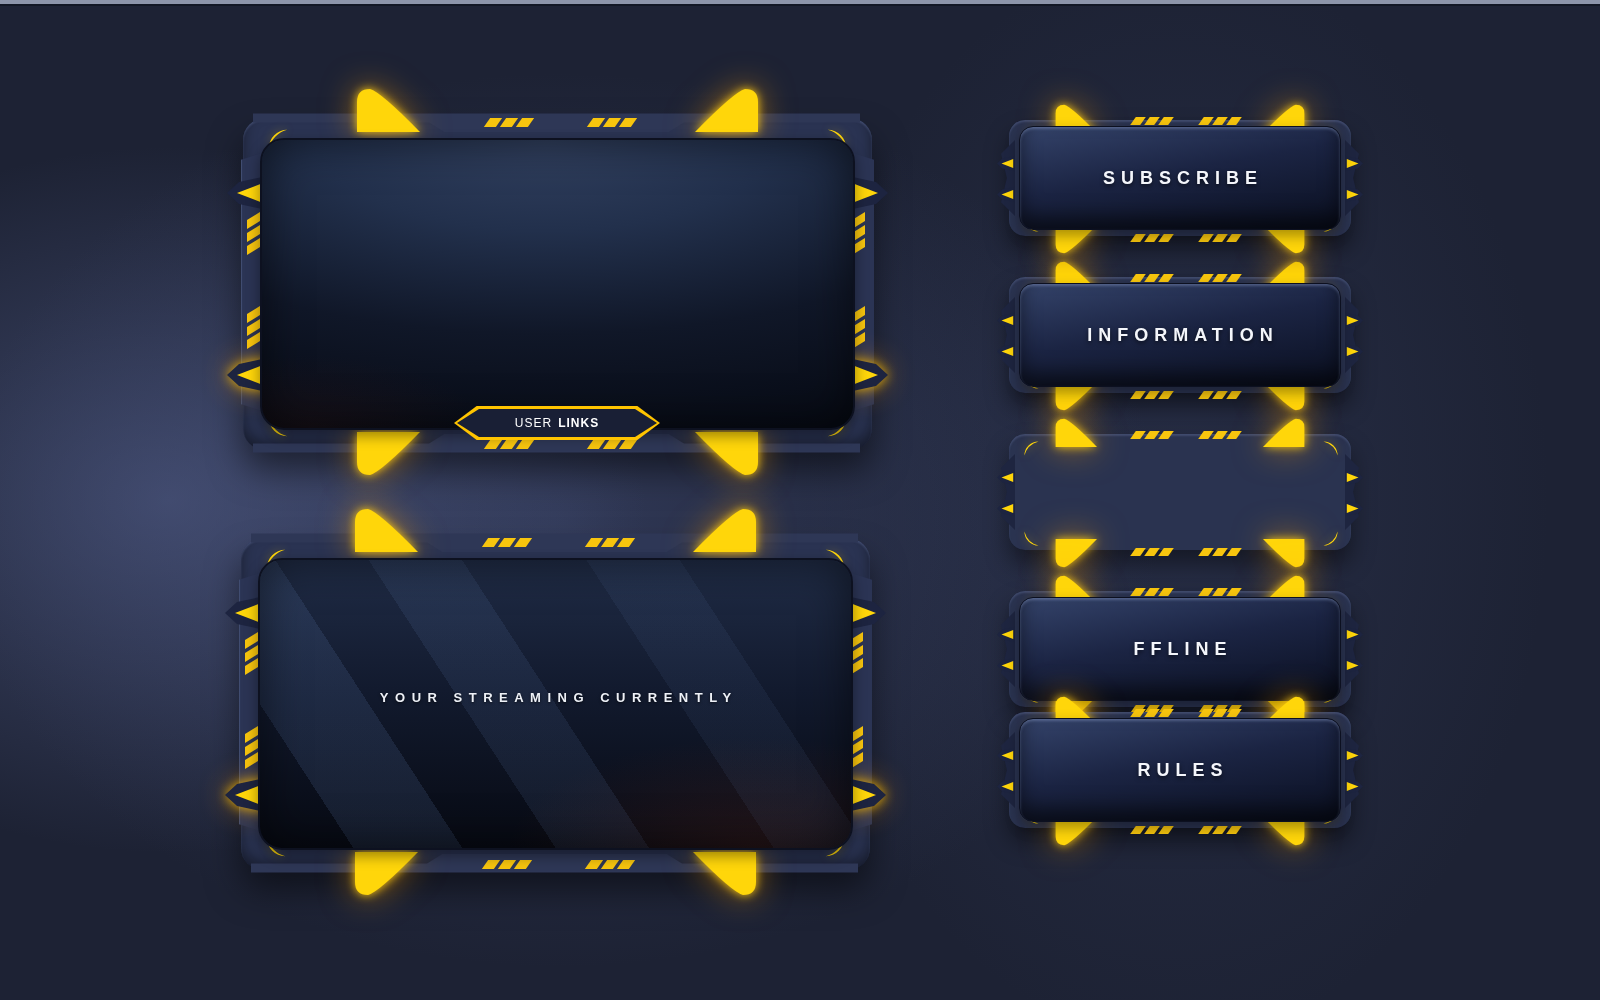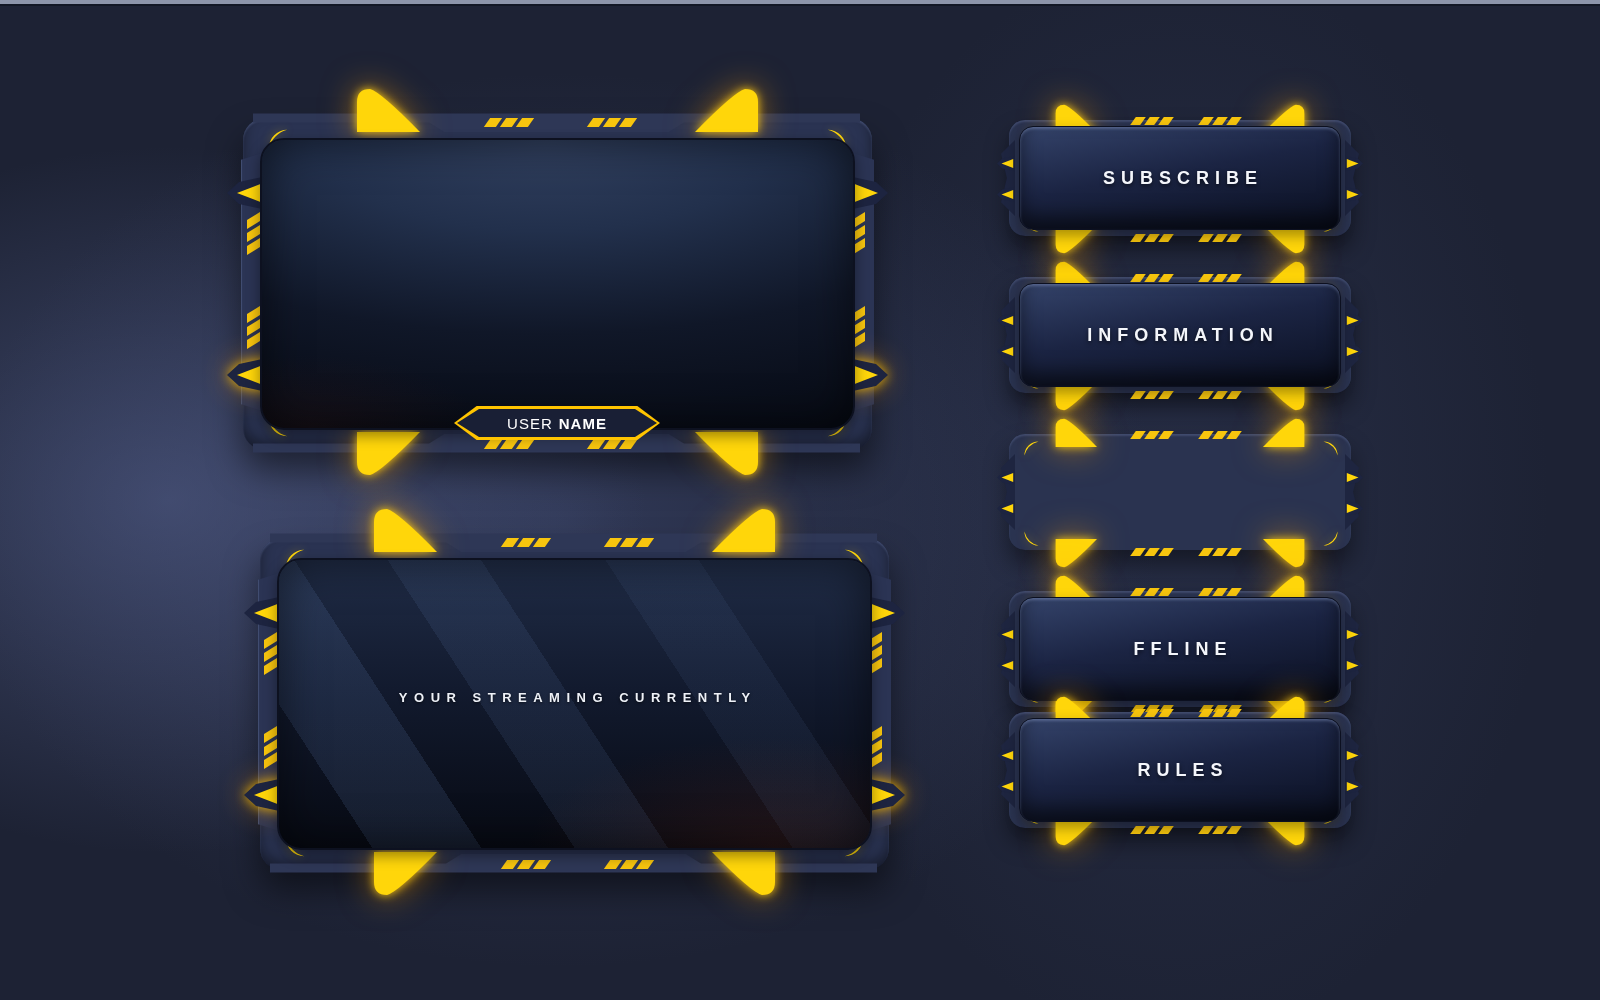--- a/index.html
+++ b/index.html
@@ -88,21 +88,21 @@
   .frame-unit .cres.tl{left:32px;top:46px;}
   .frame-unit .cres.tr{left:591px;top:46px;transform:scaleX(-1);}
   .frame-unit .cres.bl{left:32px;top:334px;transform:scaleY(-1);}
   .frame-unit .cres.br{left:591px;top:334px;transform:scale(-1,-1);}
 
   
   .badge{position:absolute;left:219px;top:324px;width:206px;height:34px;}
   .badge .hex{position:absolute;inset:0;background:#ffc400;clip-path:polygon(0 50%,11% 0,89% 0,100% 50%,89% 100%,11% 100%);}
   .badge .hex-in{position:absolute;left:3px;top:3px;right:3px;bottom:3px;background:#191f35;clip-path:polygon(0 50%,11% 0,89% 0,100% 50%,89% 100%,11% 100%);}
   .badge .txt{position:absolute;inset:0;display:flex;align-items:center;justify-content:center;gap:6px;
-    color:#fff;font-size:15px;letter-spacing:1px;}
+    color:#fff;font-size:12px;letter-spacing:1px;}
   .badge .txt .reg{font-weight:400;}
   .badge .txt .bold{font-weight:700;}
 
   
   .off-wrap{position:absolute;left:25px;top:56px;width:595px;height:292px;display:flex;flex-direction:column;align-items:center;justify-content:center;transform:translateY(-4px);}
   .off-sub{color:#eef1f7;font-size:13px;font-weight:700;letter-spacing:6.5px;text-indent:6.5px;margin-bottom:6px;text-shadow:0 1px 3px rgba(0,0,0,.6);}
   .off-title{display:flex;align-items:flex-start;gap:5px;color:#fff;}
   .off-title .pw{width:56px;height:62px;margin-top:-2px;}
   .off-title .pw svg{display:block;width:100%;height:100%;}
   .off-title .word{font-size:58px;font-weight:800;letter-spacing:2px;line-height:1.0;text-shadow:0 2px 6px rgba(0,0,0,.5);}
@@ -263,26 +263,26 @@
             <path d="M2 22 A20 20 0 0 1 22 2 A28 28 0 0 0 2 22 Z"></path>
           </svg>
         </div>
 </div>
     <div class="screen screen-cam"></div>
     <div class="badge">
       <div class="hex"></div>
       <div class="hex-in"></div>
       <div class="txt">
         <span class="reg">USER</span>
-        <span class="bold">NAME</span>
+        <span class="bold">LINKS</span>
       </div>
     </div>
   </div>
 
-  <div class="frame-unit" style="left:252px;top:502px;">
+  <div class="frame-unit" style="left:233px;top:502px;">
     <div class="plate"></div>
     <div class="deco">
   <div class="bar top"></div>
   <div class="bar bottom"></div>
   <div class="rail l"></div>
   <div class="rail r"></div>
 
   <div class="fin tl">
           <svg viewBox="0 0 70 46">
             <path d="M4 46 L4 16 Q4 3 17 3 Q28 6 67 46 Z"></path>

